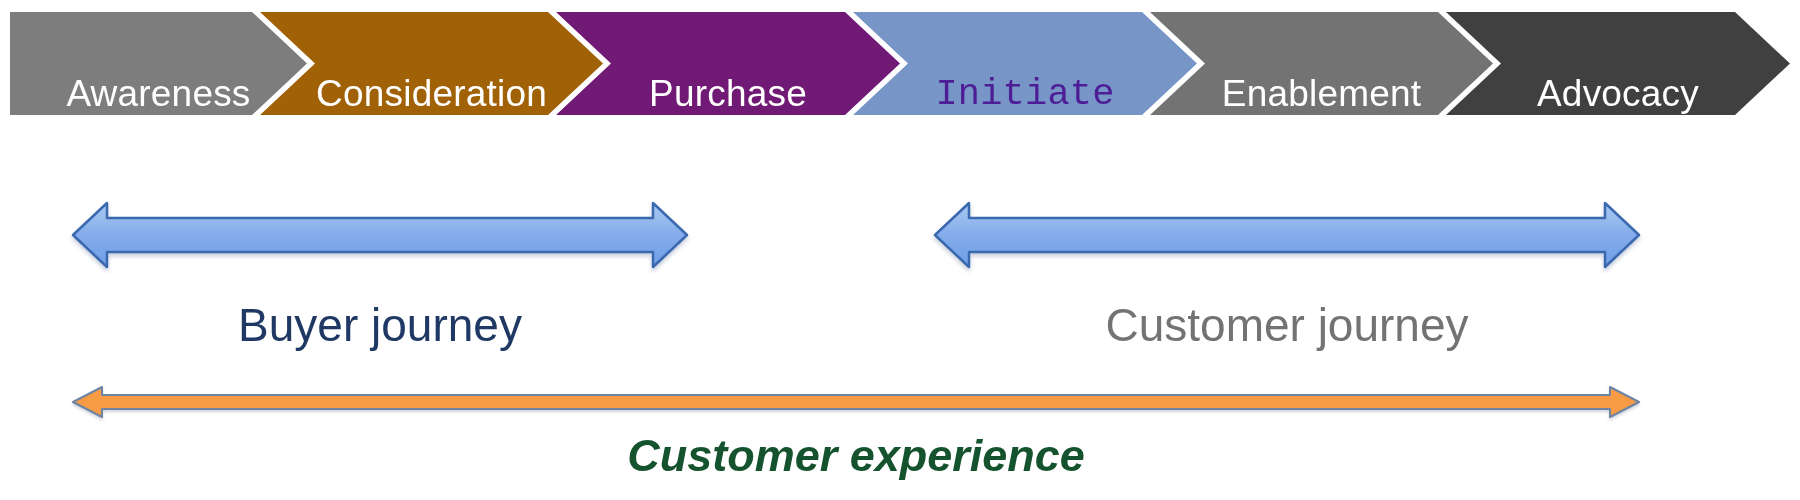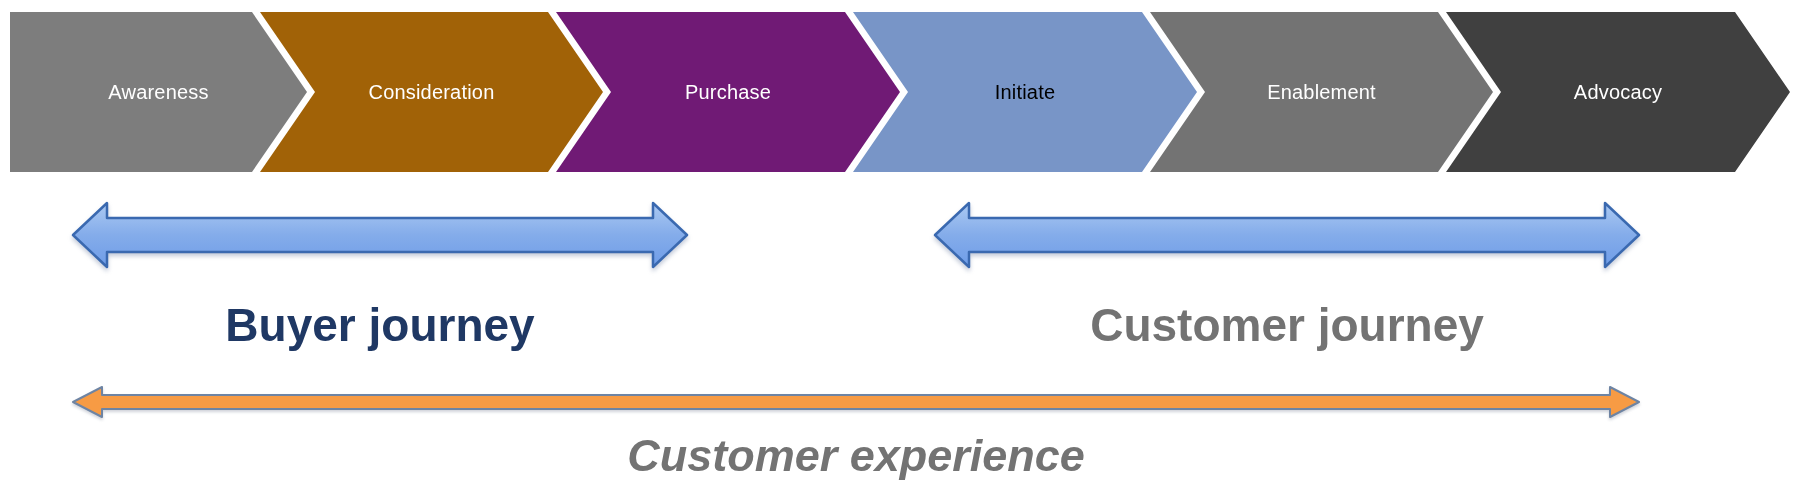--- a/index.html
+++ b/index.html
@@ -1,23 +1,23 @@
 <!DOCTYPE html>
 <html><head>
 <meta charset="utf-8">
 <style>
   html, body { margin: 0; padding: 0; background: #ffffff; }
   body {
     width: 1800px; height: 500px;
     position: relative; overflow: hidden;
     font-family: "Liberation Sans", sans-serif;
   }
-  .stage { position: absolute; top: 12px; height: 160px;
-    display: flex; align-items: center; justify-content: center;
-    color: #ffffff; font-size: 20px; letter-spacing: 0.2px;
+  .stage { position: absolute; top: 12px; height: 103px;
+    display: flex; align-items: flex-end; justify-content: center;
+    color: #ffffff; font-size: 37px; letter-spacing: 0.2px;
   }
   
   .stage.first { clip-path: polygon(0 0, calc(100% - 55px) 0, 100% 50%, calc(100% - 55px) 100%, 0 100%); }
   
   .stage.mid { clip-path: polygon(0 0, calc(100% - 55px) 0, 100% 50%, calc(100% - 55px) 100%, 0 100%, 55px 50%); }
 
   .stage.s0 { left: 10px;   width: 297px; }
   .stage.s1 { left: 260px;  width: 343px; }
   .stage.s2 { left: 556px;  width: 344px; }
   .stage.s3 { left: 853px;  width: 344px; }
@@ -25,21 +25,20 @@
   .stage.s5 { left: 1446px; width: 344px; }
 
   .arrow-svg { position: absolute; overflow: visible; }
   .blue-arrow { filter: drop-shadow(0 3px 2px rgba(90, 110, 150, 0.35)); }
   .orange-arrow { filter: drop-shadow(0 2px 1.5px rgba(120, 130, 150, 0.35)); }
 
   .journey-label {
     position: absolute; top: 298px; height: 54px;
     display: flex; align-items: center; justify-content: center;
     font-size: 46px;
-    font-weight: bold;
   }
   .label-buyer    { left: 72px;  width: 616px; }
   .label-customer { left: 934px; width: 706px; }
 
   .experience-label {
     position: absolute; top: 424px; left: 72px; width: 1568px; height: 64px;
     display: flex; align-items: center; justify-content: center;
     font-size: 45px; font-style: italic; font-weight: 600;
   }
   .defs-holder { position: absolute; width: 0; height: 0; }
@@ -60,21 +59,21 @@
 <div>
   <div class="stage first s0" style="background: rgb(125, 125, 125); color: rgb(255, 255, 255);">
       <span>Awareness</span>
     </div>
   <div class="stage mid s1" style="background: #a16207; color: rgb(255, 255, 255);">
       <span>Consideration</span>
     </div>
   <div class="stage mid s2" style="background: #701a75; color: rgb(255, 255, 255);">
       <span>Purchase</span>
     </div>
-  <div class="stage mid s3" style="background: rgb(120, 149, 199); color: #000000;">
+  <div class="stage mid s3" style="background: rgb(120, 149, 199); color: #4c1d95; font-family: Liberation Mono, monospace;">
       <span>Initiate</span>
     </div>
   <div class="stage mid s4" style="background: #737373; color: rgb(255, 255, 255);">
       <span>Enablement</span>
     </div>
   <div class="stage mid s5" style="background: #404040; color: rgb(255, 255, 255);">
       <span>Advocacy</span>
     </div>
 </div>
 
@@ -86,13 +85,13 @@
   <polygon points="1,35 35,3 35,18 671,18 671,3 705,35 671,67 671,52 35,52 35,67" fill="url(#gradBlue)" stroke-width="2.5" stroke-linejoin="round" stroke="#3A69B0"></polygon>
 </svg>
 
 <div class="journey-label label-buyer" style="color: rgb(31, 56, 100);">Buyer journey</div>
 <div class="journey-label label-customer" style="color: #737373;">Customer journey</div>
 
 <svg class="arrow-svg orange-arrow" style="left:72px; top:382px;" width="1568" height="40">
   <polygon points="1,20 30,5 30,13 1538,13 1538,5 1567,20 1538,35 1538,27 30,27 30,35" stroke-width="2" stroke-linejoin="round" fill="#F79B44" stroke="#6E84A3"></polygon>
 </svg>
 
-<div class="experience-label" style="color: #737373;">Customer experience</div>
+<div class="experience-label" style="color: #14532d;">Customer experience</div>
 
 </body></html>

